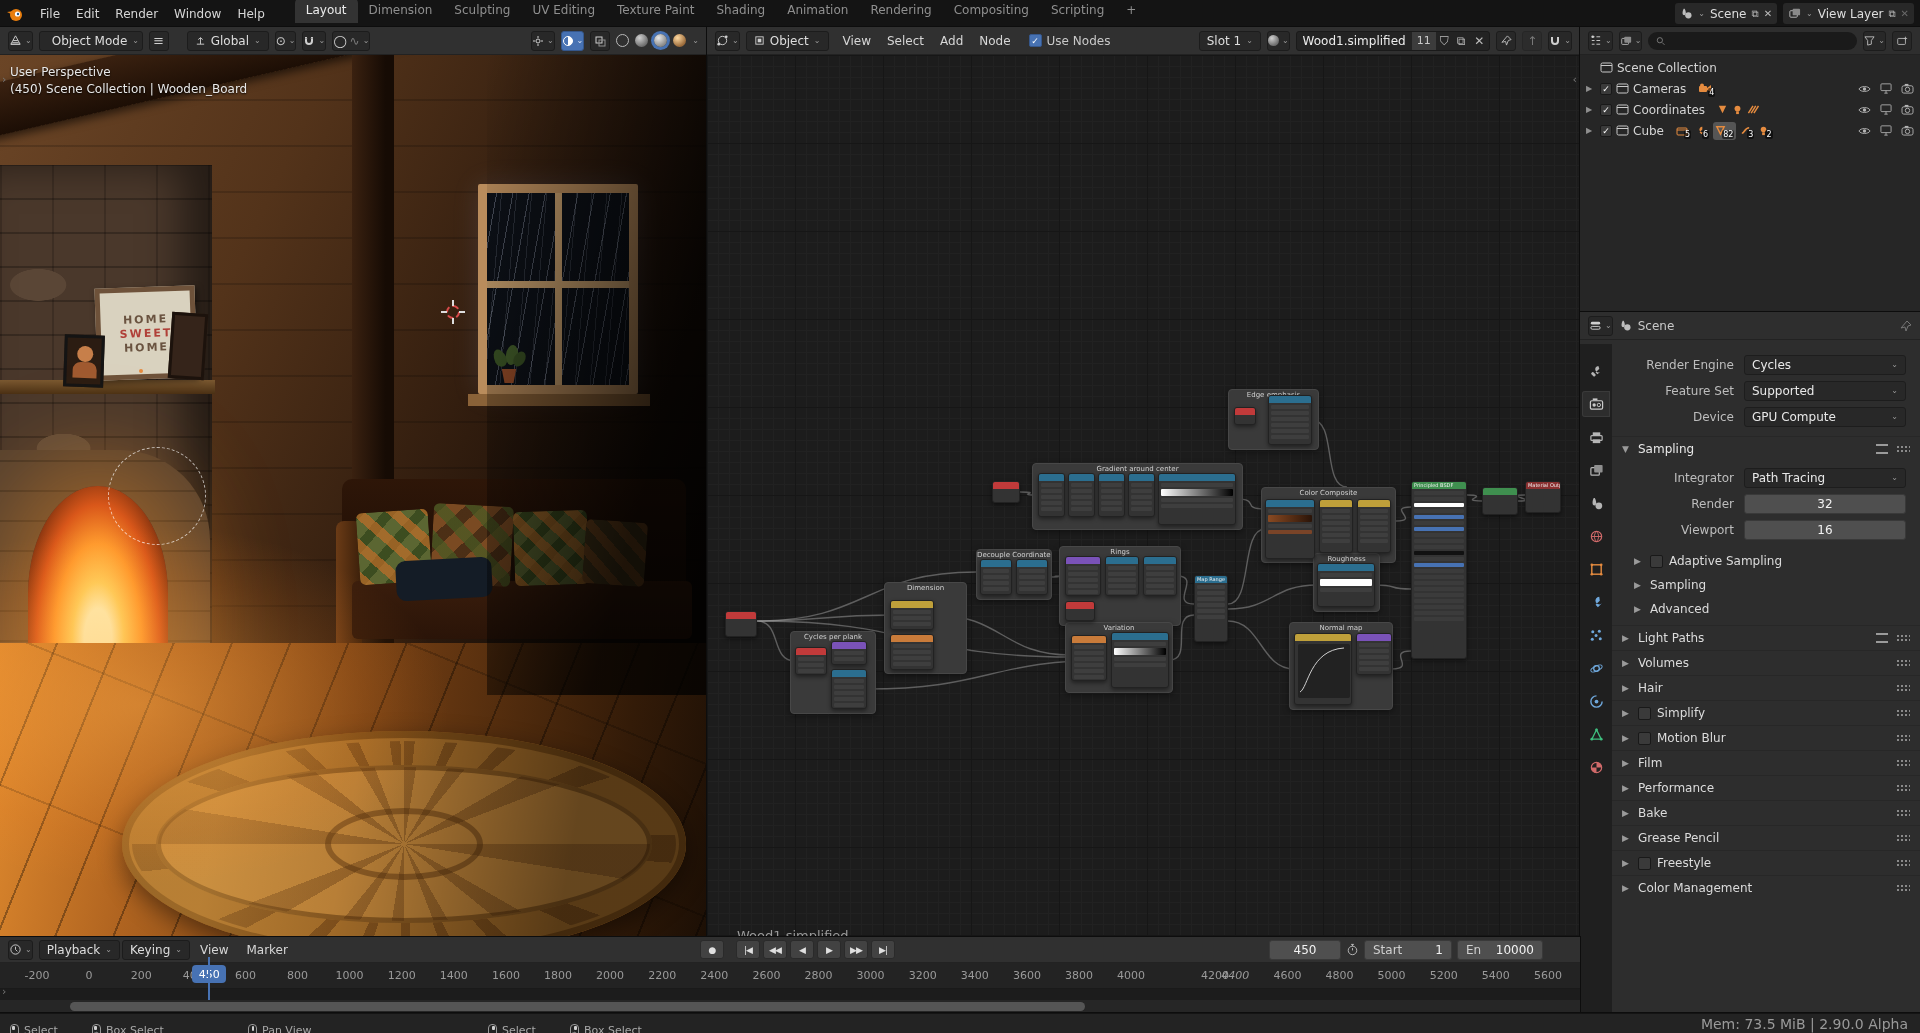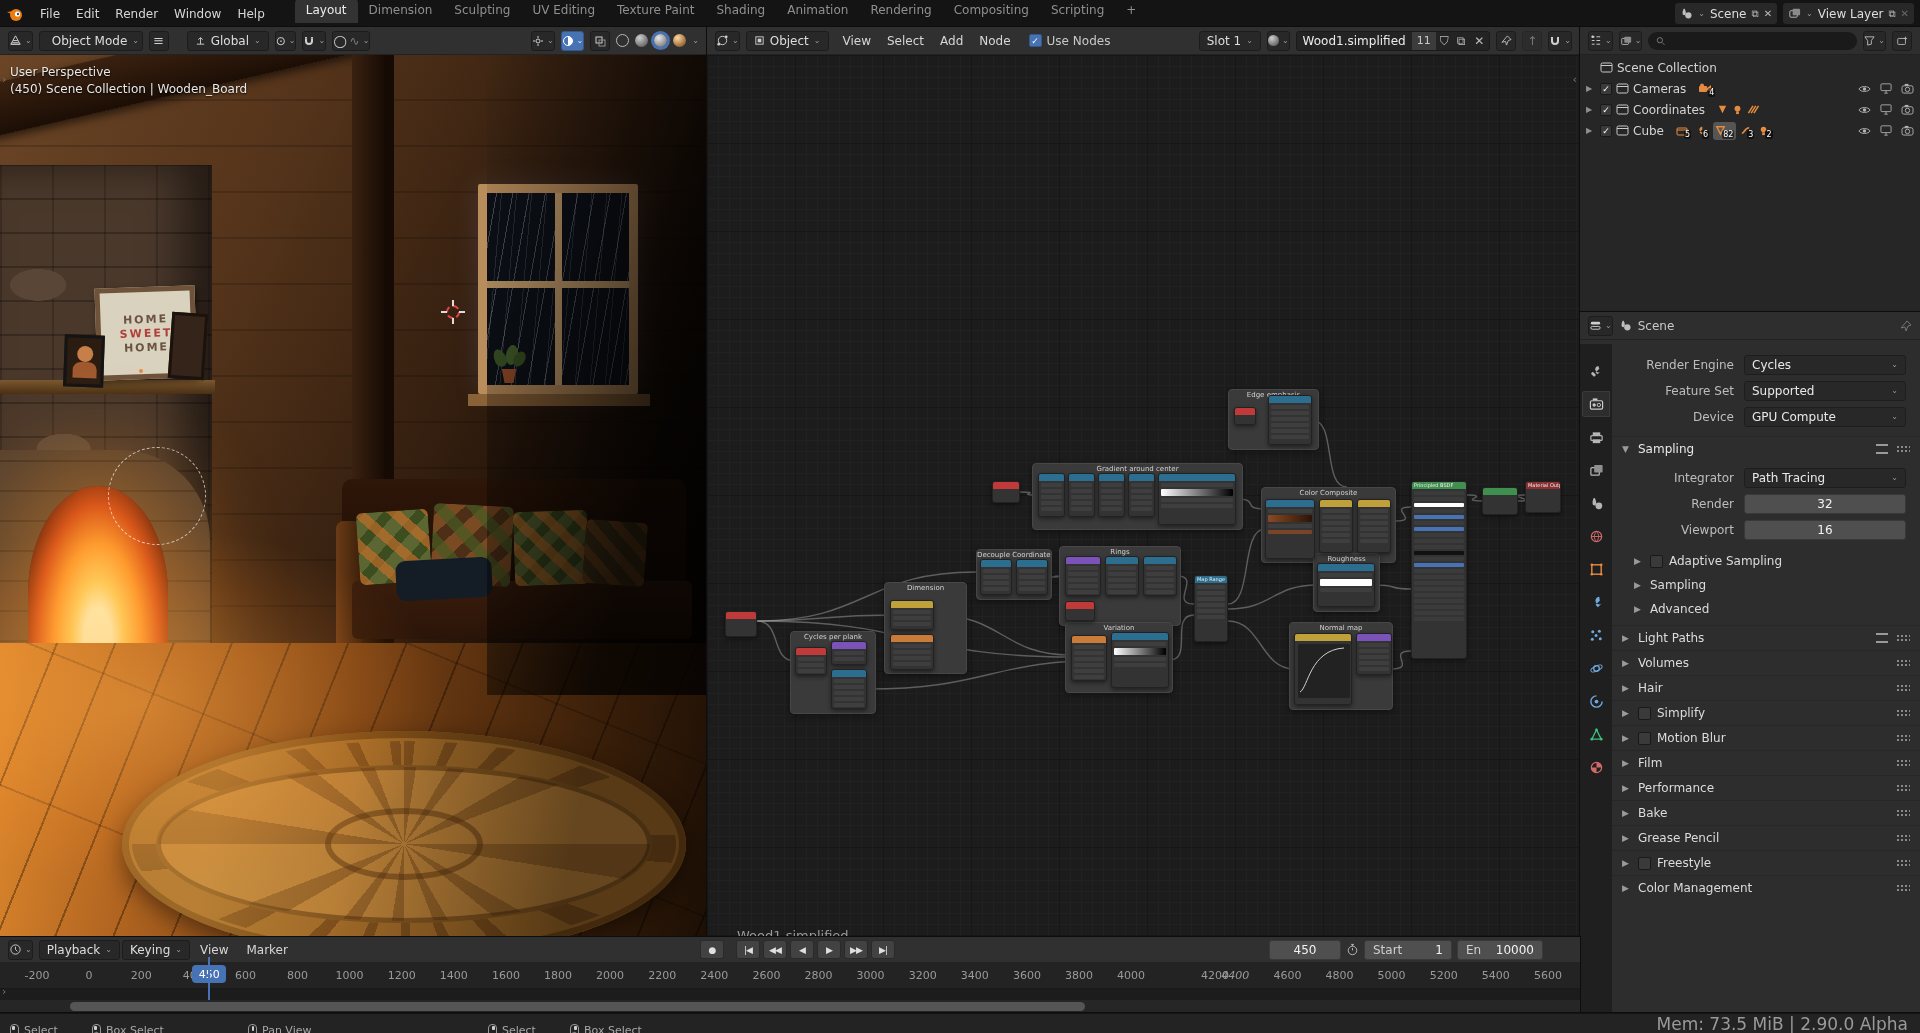--- a/index.html
+++ b/index.html
@@ -1204,14 +1204,14 @@
         </span>
         <span>Select</span>
       </span>
       <span class="sb-item" style="left: 570px;">
         <span class="mouse r drag">
           <i></i>
         </span>
         <span>Box Select</span>
       </span>
     </div>
-  <span style="position:absolute;right:12px;color:#9a9a9a;font-size:17px">Mem: 73.5 MiB | 2.90.0 Alpha</span>
+  <span style="position:absolute;right:12px;color:#9a9a9a;font-size:14px">Mem: 73.5 MiB | 2.90.0 Alpha</span>
 </div>
 
 </body></html>

